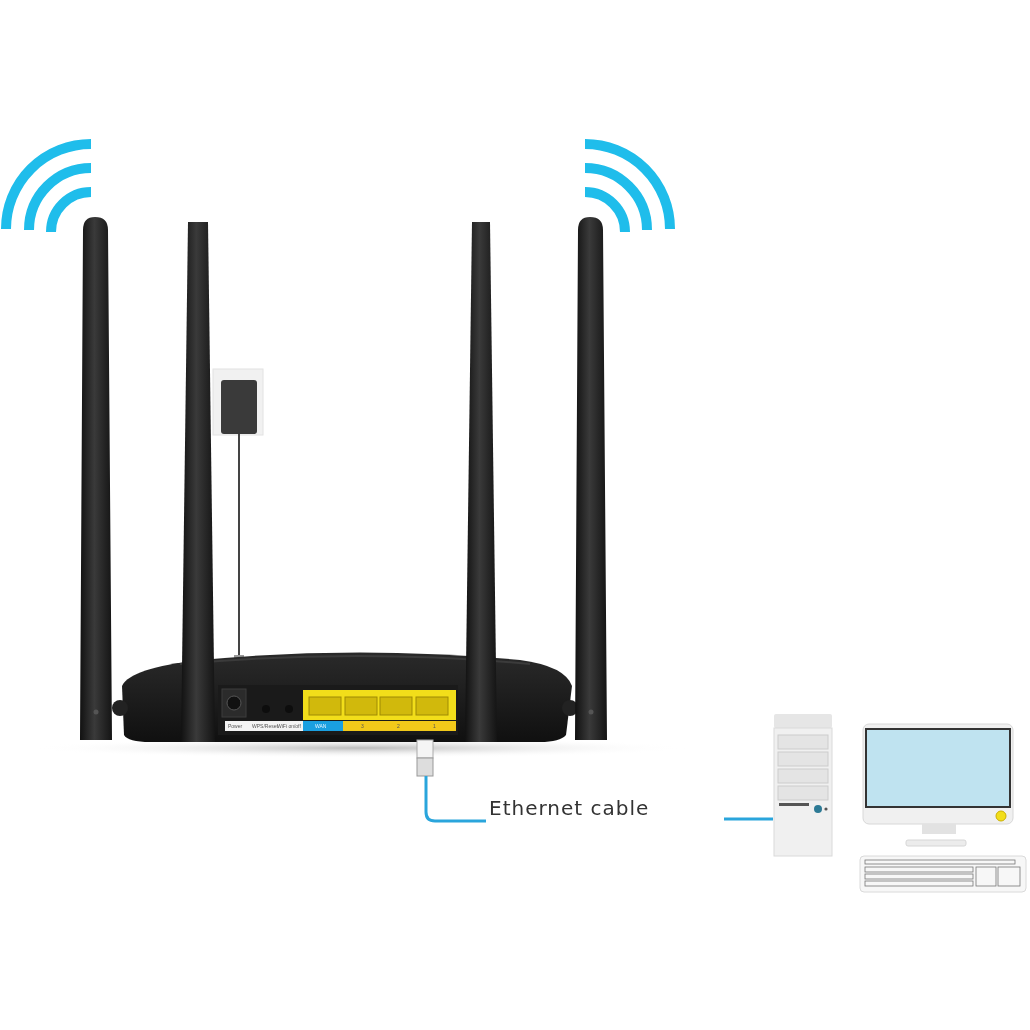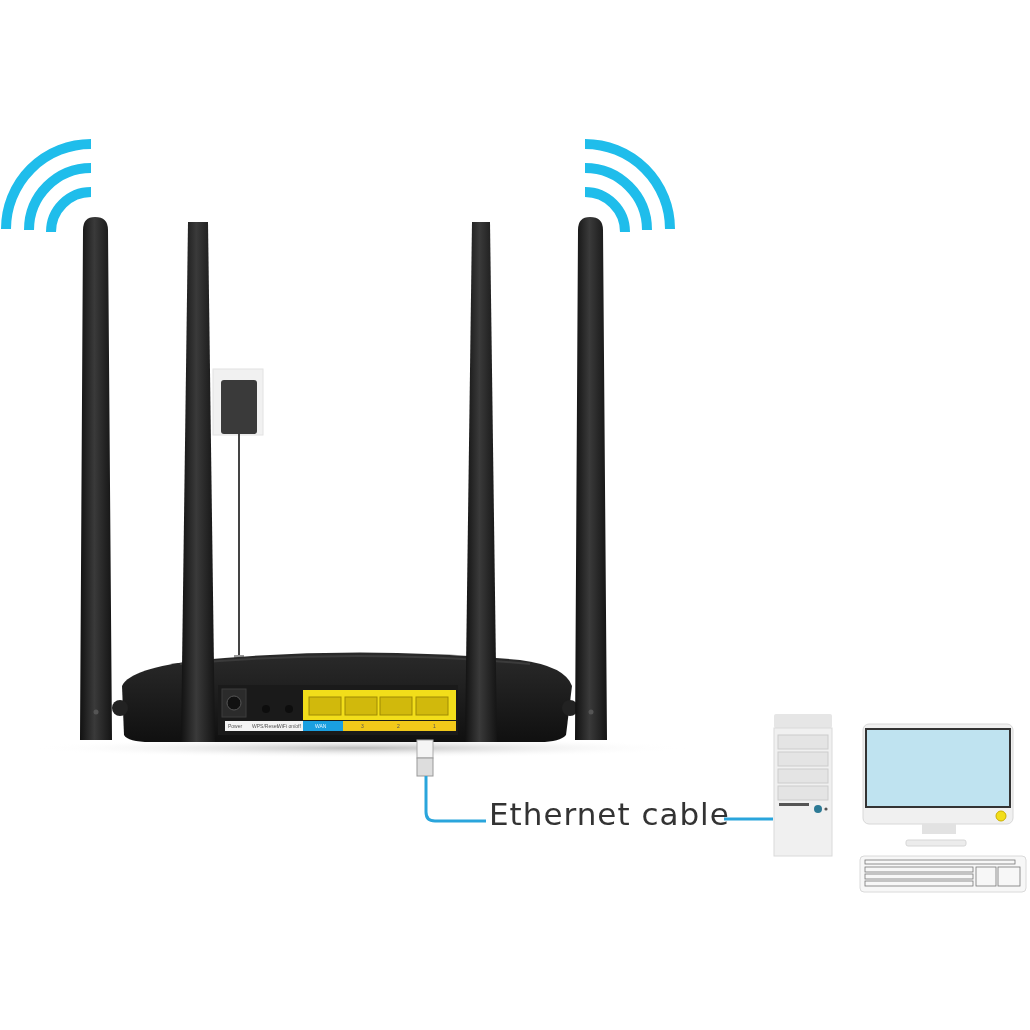--- a/index.html
+++ b/index.html
@@ -1,18 +1,18 @@
 <!DOCTYPE html>
 <html><head>
 <meta charset="utf-8">
 <style>
   html,body{margin:0;padding:0;background:#ffffff;}
   body{width:1030px;height:1030px;position:relative;overflow:hidden;font-family:"DejaVu Sans","Liberation Sans",sans-serif;}
   .abs{position:absolute;}
-  .caption{position:absolute;left:489px;top:796px;font-size:31px;color:#333333;letter-spacing:1px;font-family:"DejaVu Sans",sans-serif;white-space:nowrap;}
+  .caption{position:absolute;left:489px;top:796px;font-size:20px;color:#333333;letter-spacing:1px;font-family:"DejaVu Sans",sans-serif;white-space:nowrap;}
   .port-label{position:absolute;font-size:5px;color:#555;font-family:"Liberation Sans",sans-serif;top:0;line-height:10px;}
 </style>
 </head>
 <body>
 
 <svg class="abs" style="left:0;top:130px" width="100" height="110" viewBox="0 0 100 110">
   <g fill="none" stroke="#1fbdeb" stroke-width="10">
     <path d="M91 14 A85 85 0 0 0 6 99"></path>
     <path d="M91 38 A62 62 0 0 0 29 100"></path>
     <path d="M91 62 A40 40 0 0 0 51 102"></path>

